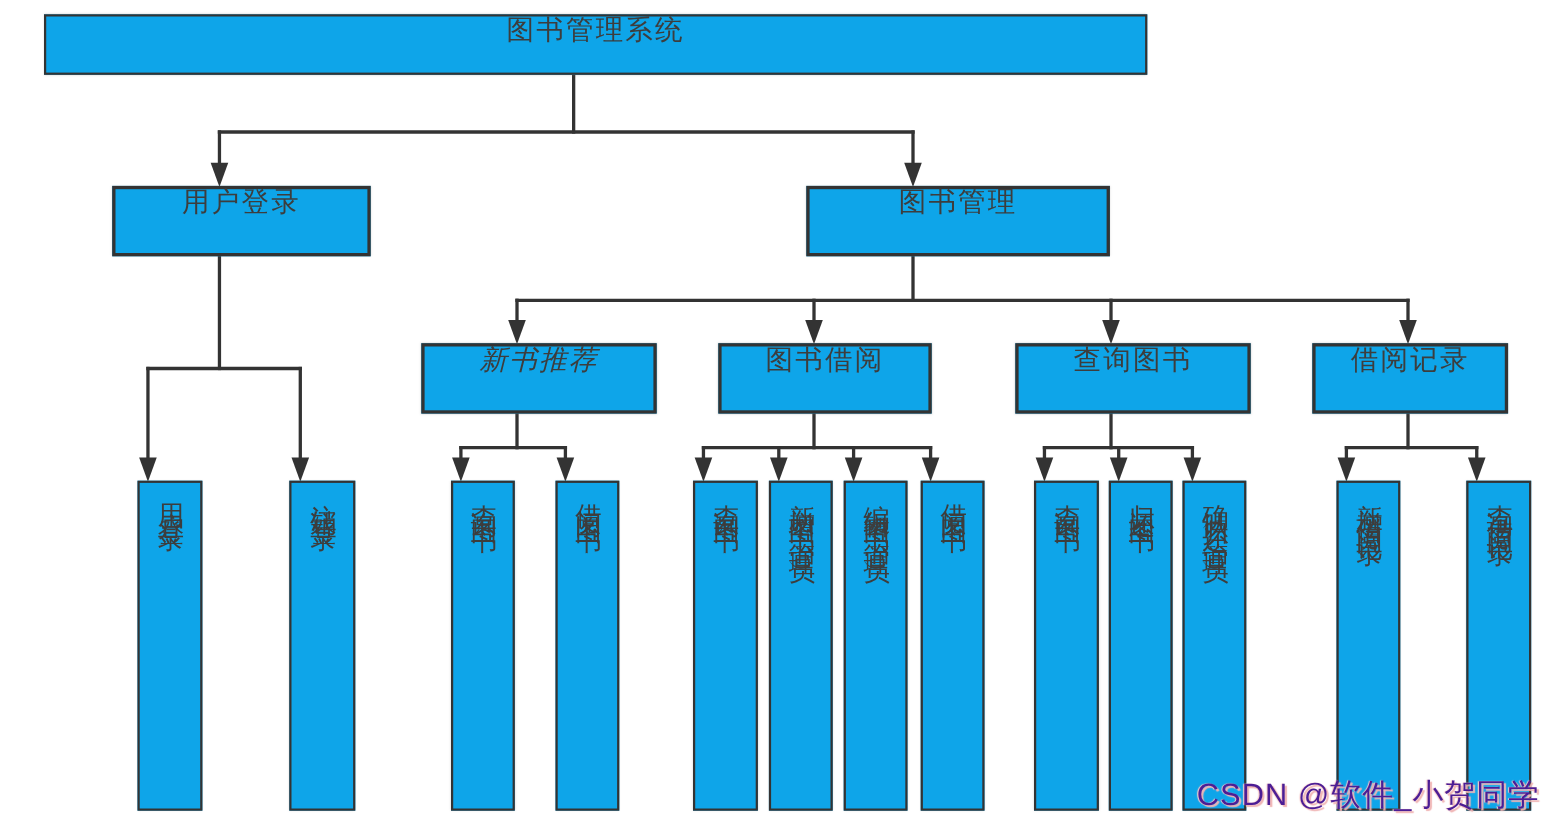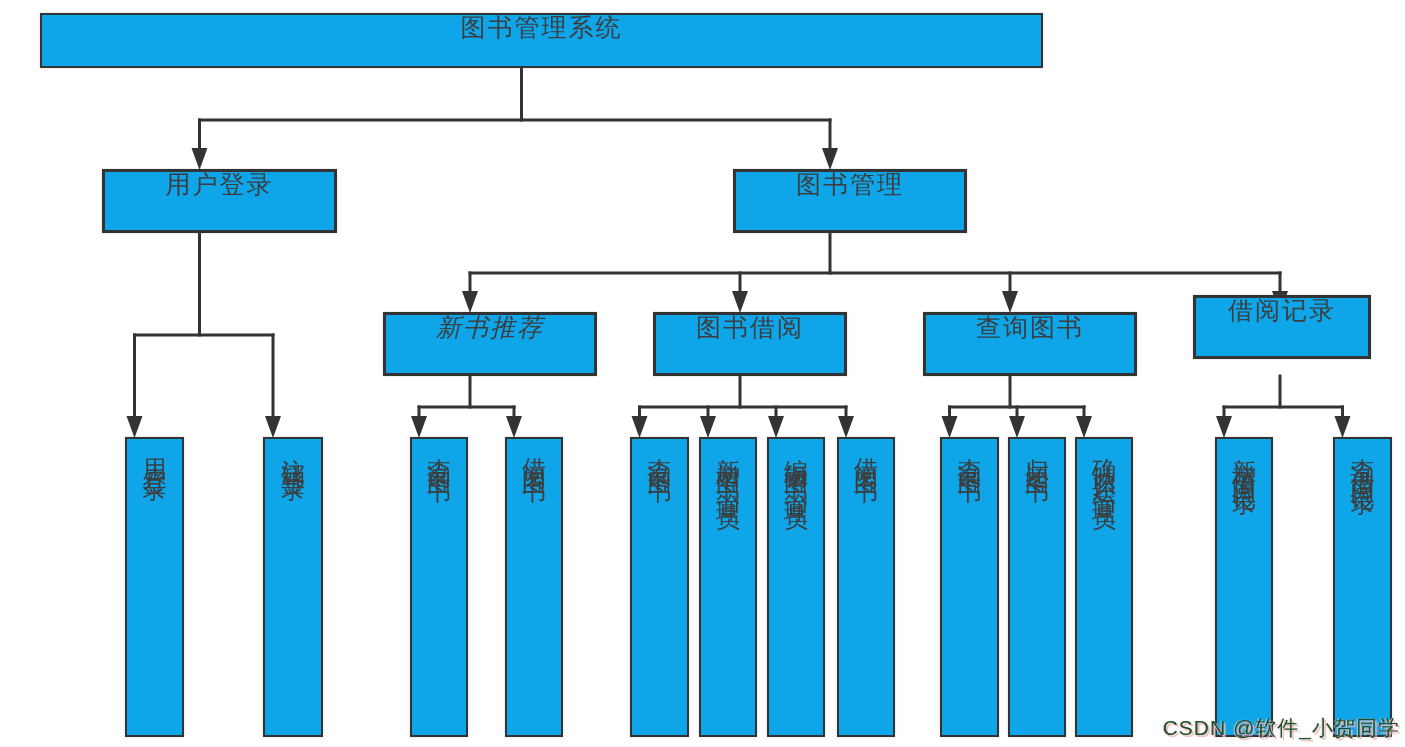--- a/index.html
+++ b/index.html
@@ -45,22 +45,22 @@
     writing-mode: vertical-rl;
     text-orientation: mixed;
     font-size: 24px;
     letter-spacing: 7px;
     white-space: normal;
   }
   #watermark {
     position: absolute;
     right: 5px;
     bottom: 5px;
-    font-size: 21px;
-    color: #14532d;
+    font-size: 28px;
+    color: #4c1d95;
     letter-spacing: 1px;
     text-shadow: 2px 2px 1px #f0b4b4, -1px 0 1px #f6caca;
     white-space: nowrap;
   }
 </style>
 </head>
 <body>
 
 <div id="canvas">
   <svg id="connectors" viewBox="0 0 1405 747" xmlns="http://www.w3.org/2000/svg">
@@ -117,33 +117,33 @@
       <line x1="1342.5" y1="407" x2="1342.5" y2="419" stroke="#333333" stroke-width="3" stroke-linecap="square"></line>
       <polygon points="1334.5,416 1350.5,416 1342.5,438" fill="#333333"></polygon>
     </svg>
   <div id="nodes">
       <div class="node h" style="left: 20px; top: 13px; width: 1003px; height: 55px; border-width: 2px; border-color: rgb(51, 51, 51);">
         <span class="lbl" style="color: rgb(61, 61, 61);">图书管理系统</span>
       </div>
       <div class="node h" style="left: 82px; top: 169px; width: 235px; height: 64px; border-width: 3px; border-color: rgb(51, 51, 51);">
         <span class="lbl" style="color: rgb(61, 61, 61);">用户登录</span>
       </div>
-      <div class="node h" style="left: 713px; top: 169px; width: 234px; height: 64px; border-width: 3px; border-color: rgb(51, 51, 51);">
+      <div class="node h" style="left: 713px; top: 169px; width: 276px; height: 64px; border-width: 3px; border-color: rgb(51, 51, 51);">
         <span class="lbl" style="color: rgb(61, 61, 61);">图书管理</span>
       </div>
       <div class="node h" style="left: 363px; top: 312px; width: 214px; height: 64px; border-width: 3px; border-color: rgb(51, 51, 51);">
         <span class="lbl" style="color: rgb(61, 61, 61); font-style: italic;">新书推荐</span>
       </div>
       <div class="node h" style="left: 633px; top: 312px; width: 194px; height: 64px; border-width: 3px; border-color: rgb(51, 51, 51);">
         <span class="lbl" style="color: rgb(61, 61, 61);">图书借阅</span>
       </div>
       <div class="node h" style="left: 903px; top: 312px; width: 214px; height: 64px; border-width: 3px; border-color: rgb(51, 51, 51);">
         <span class="lbl" style="color: rgb(61, 61, 61);">查询图书</span>
       </div>
-      <div class="node h" style="left: 1173px; top: 295px; width: 178px; height: 64px; border-width: 3px; border-color: rgb(51, 51, 51); font-family: Liberation Serif, serif;">
+      <div class="node h" style="left: 1173px; top: 312px; width: 178px; height: 64px; border-width: 3px; border-color: rgb(51, 51, 51); font-family: Liberation Serif, serif;">
         <span class="lbl" style="color: rgb(61, 61, 61);">借阅记录</span>
       </div>
       <div class="node v" style="left: 105px; top: 437px; width: 59px; height: 300px; border-width: 2.5px; border-color: rgb(51, 51, 51);">
         <span class="lbl" style="color: rgb(61, 61, 61);">用户登录</span>
       </div>
       <div class="node v" style="left: 243px; top: 437px; width: 60px; height: 300px; border-width: 2.5px; border-color: rgb(51, 51, 51);">
         <span class="lbl" style="color: rgb(61, 61, 61);">注销登录</span>
       </div>
       <div class="node v" style="left: 390px; top: 437px; width: 58px; height: 300px; border-width: 2.5px; border-color: rgb(51, 51, 51);">
         <span class="lbl" style="color: rgb(61, 61, 61);">查询图书</span>

